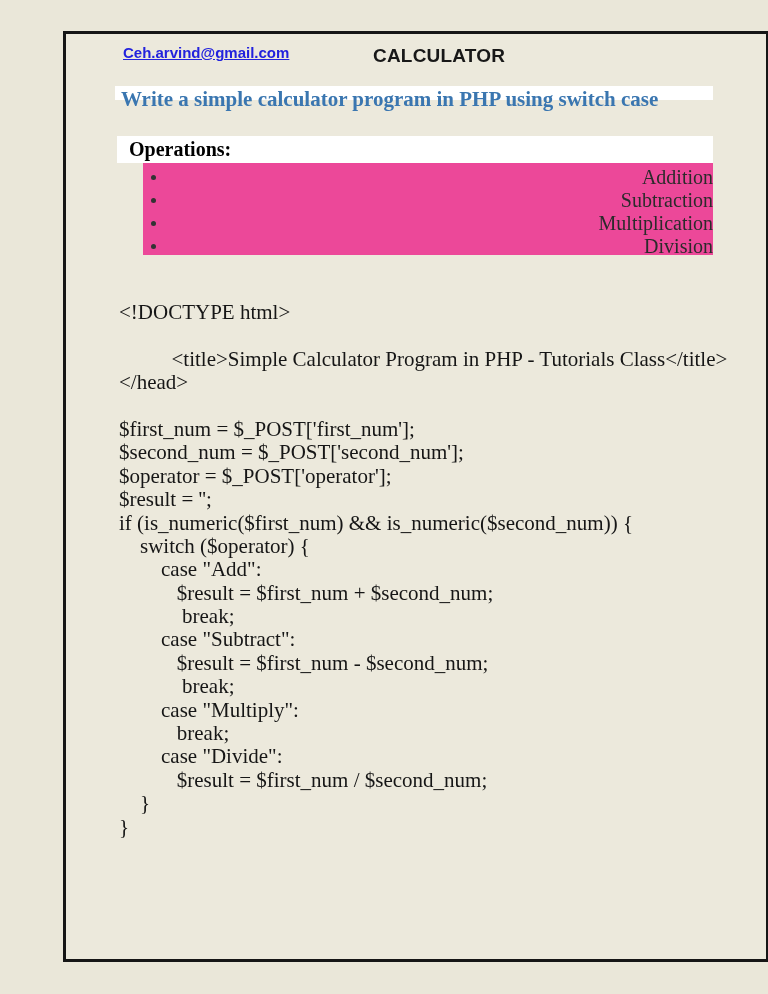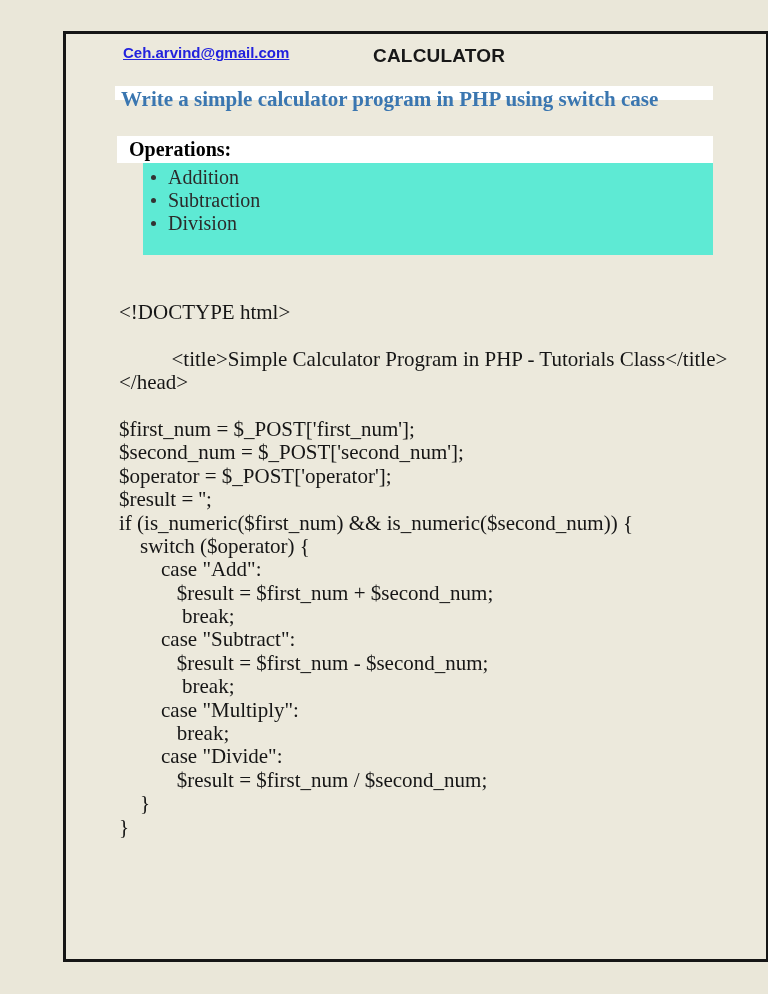--- a/index.html
+++ b/index.html
@@ -51,21 +51,22 @@
   .ops-head-text {
     display:block; padding-left:12px;
     font-size:20px; font-weight:bold;
     line-height:27px; color:#000000;
     white-space:nowrap;
   }
   .ops-list {
     position:absolute; left:77px; top:129px;
     width:570px; height:92px;
     box-sizing:border-box; padding-top:3px;
-    background:#5eead4;
+    background:#ec4899;
+    text-align:right;
   }
   .ops-item {
     position:relative; height:23.1px;
     padding-left:25px;
     font-size:20px; line-height:23.1px;
     color:#2b2b2b; white-space:nowrap;
   }
   .bullet {
     position:absolute; left:8px; top:9px;
     width:5px; height:5px; border-radius:50%;
@@ -102,20 +103,24 @@
       <div class="ops-item">
         <span class="bullet"></span>
         <span>Addition</span>
       </div>
       <div class="ops-item">
         <span class="bullet"></span>
         <span>Subtraction</span>
       </div>
       <div class="ops-item">
         <span class="bullet"></span>
+        <span>Multiplication</span>
+      </div>
+      <div class="ops-item">
+        <span class="bullet"></span>
         <span>Division</span>
       </div>
     </div>
 
     <div class="code">
       <div class="code-line">&lt;!DOCTYPE html&gt;</div>
       <div class="code-line"></div>
       <div class="code-line">          &lt;title&gt;Simple Calculator Program in PHP - Tutorials Class&lt;/title&gt;</div>
       <div class="code-line">&lt;/head&gt;</div>
       <div class="code-line"></div>

